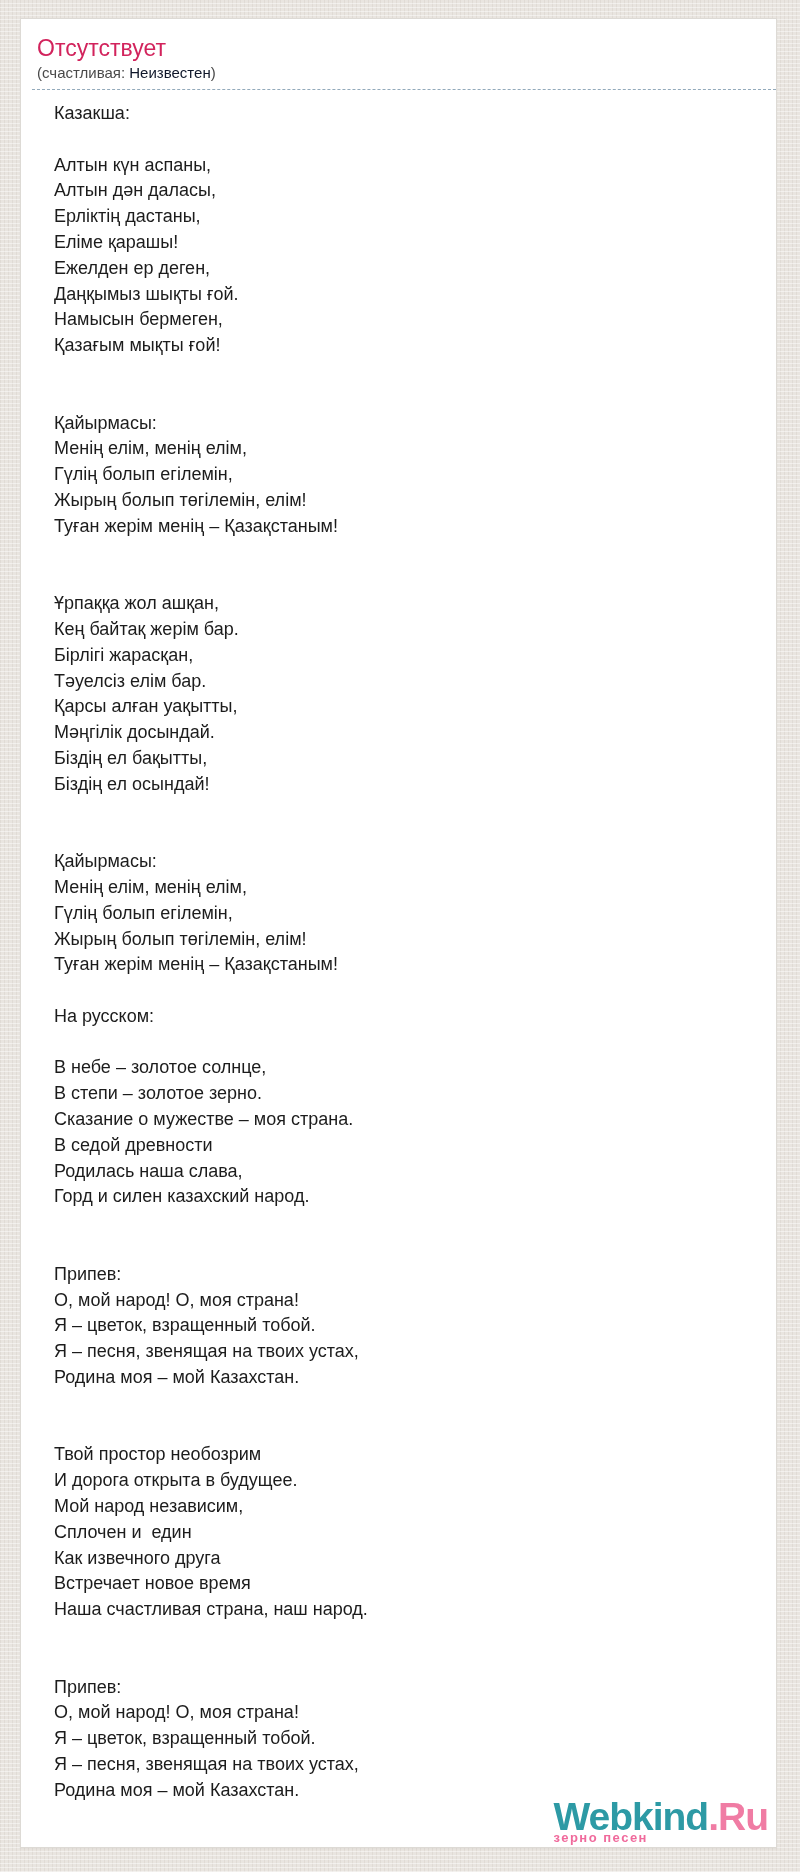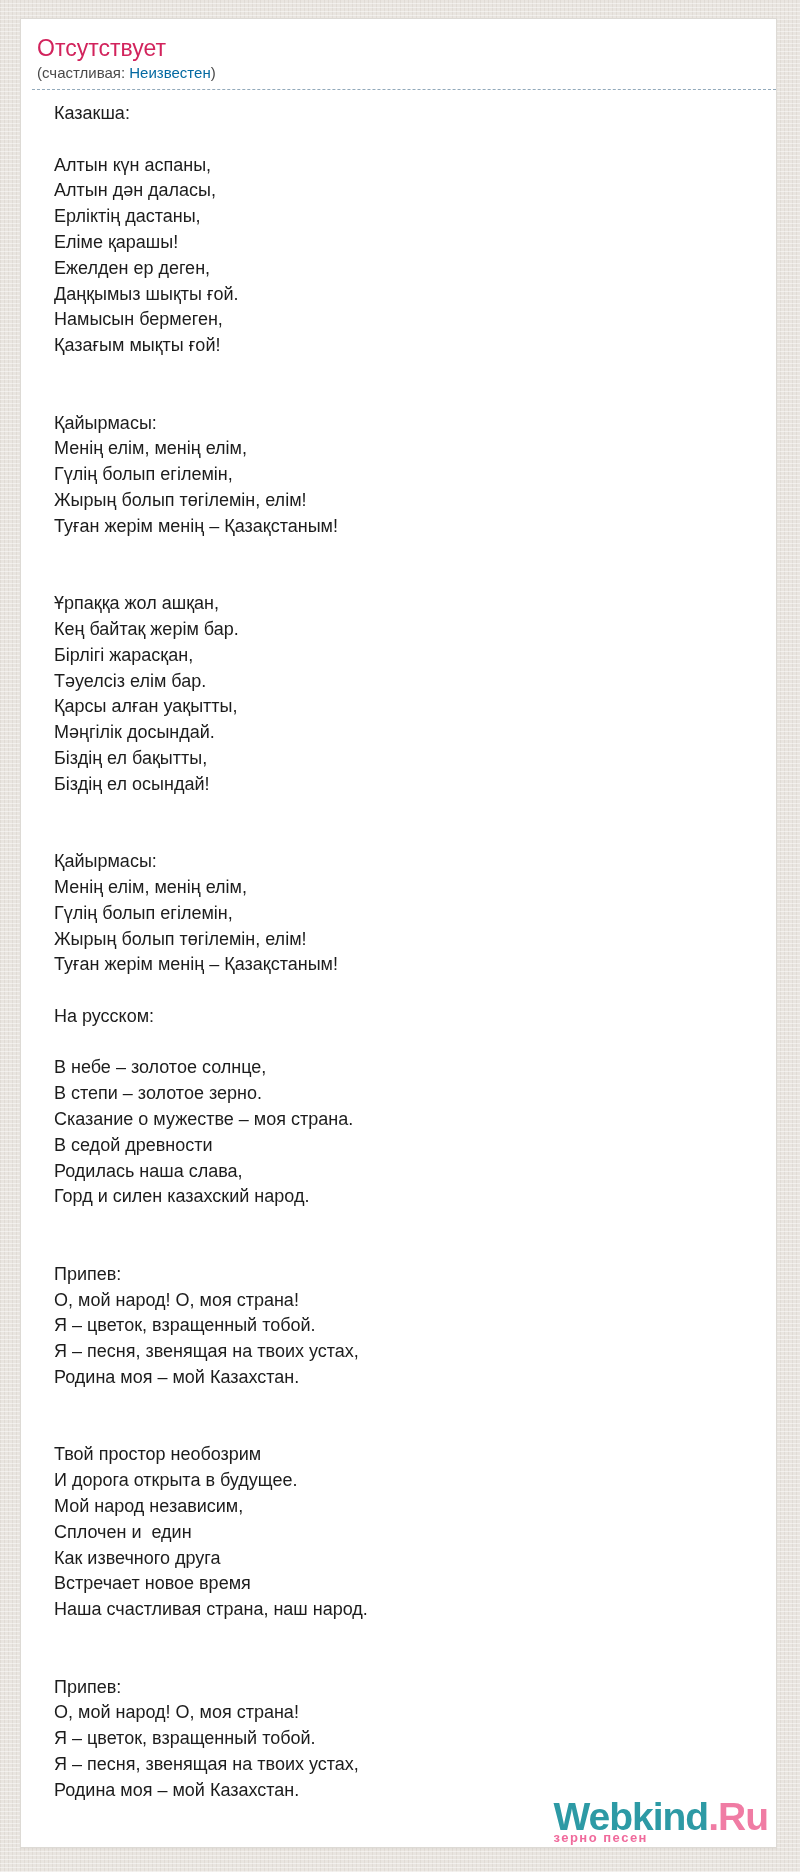--- a/index.html
+++ b/index.html
@@ -34,21 +34,21 @@
     color: #d2235c;
     line-height: 26px;
     margin-bottom: 3px;
   }
   .artist-line {
     font-size: 15px;
     color: #4a4a4a;
     line-height: 18px;
   }
   .artist-link {
-    color: #0369a1;
+    color: #0f172a;
     text-decoration: none;
     cursor: pointer;
   }
   .divider {
     border-bottom: 1px dashed #93aabb;
     margin: 7px -16px 0 -5px;
     height: 1px;
   }
   .lyrics {
     margin-left: 17px;

